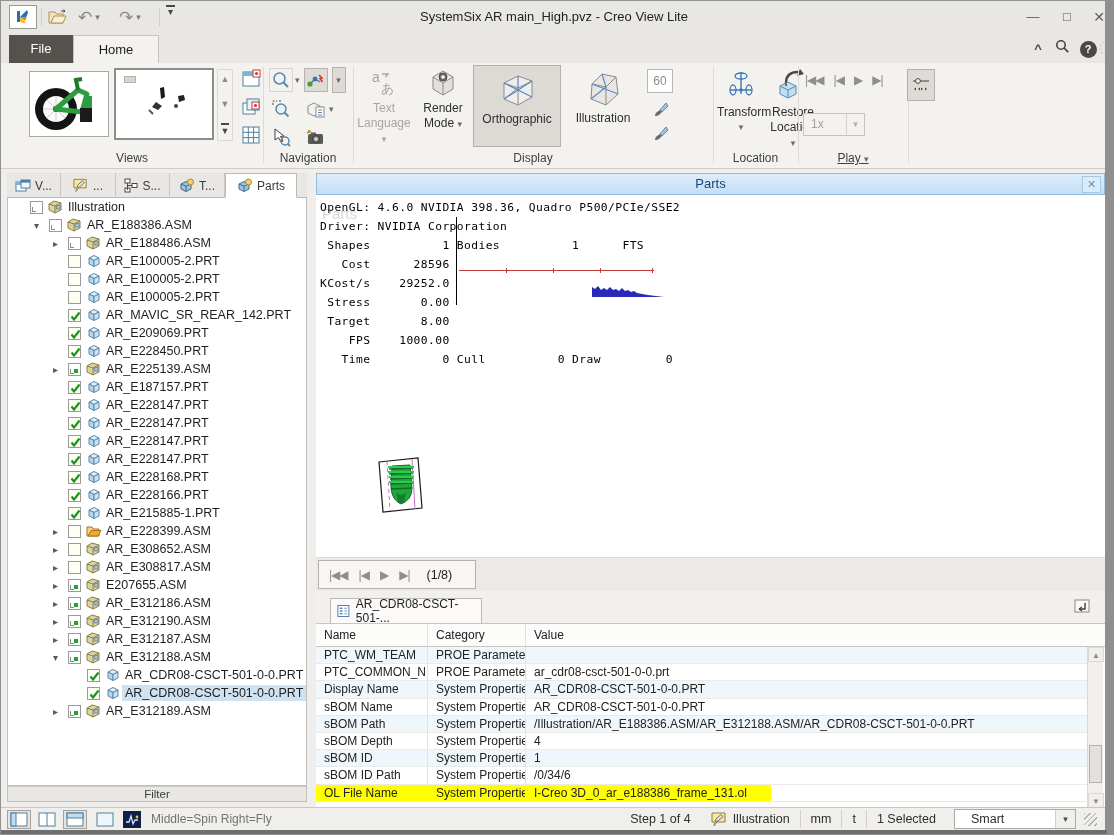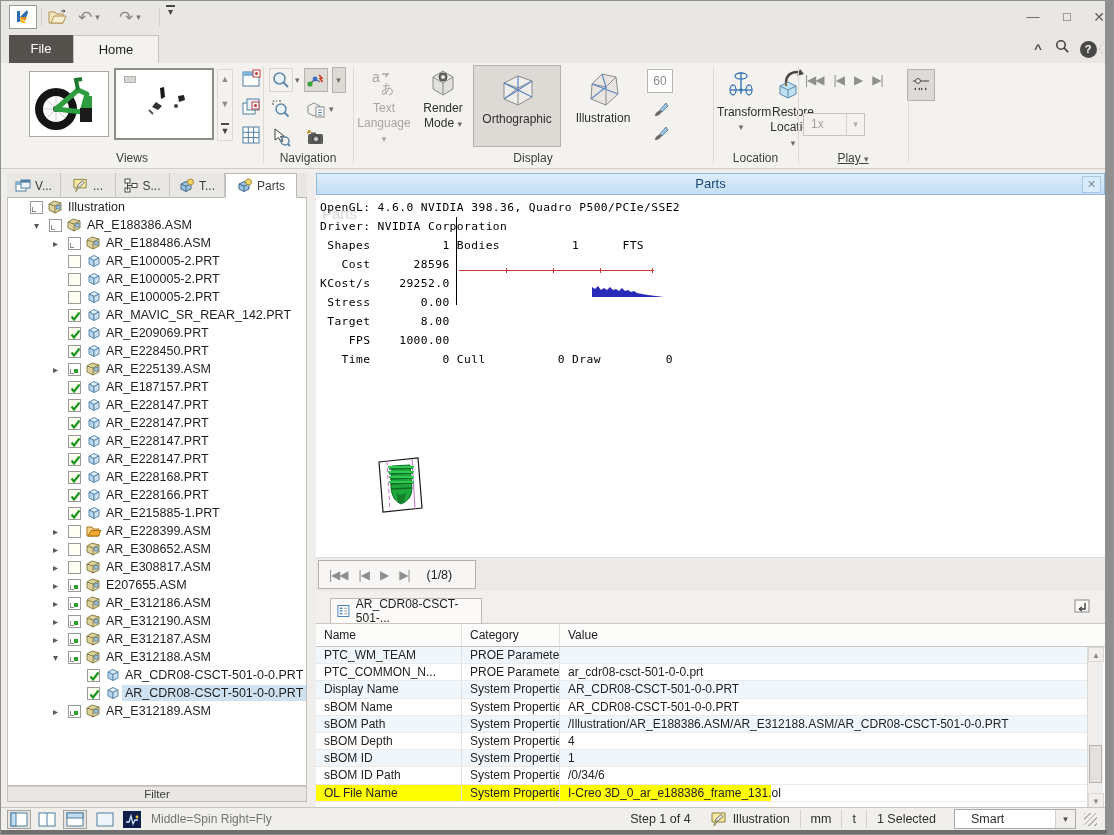--- a/index.html
+++ b/index.html
@@ -94,21 +94,21 @@
   #pager-label { color:#222; font-size:12.5px; margin-left:6px; }
 
   
   #props { left:0; top:418px; width:789px; height:216px; background:#f2f0ee; }
   #prop-tab { position:absolute; left:14px; top:7px; width:152px; height:25px; background:#fbfaf9; border:1px solid #bdbab6; border-bottom:none; display:flex; align-items:center; gap:6px; padding-left:6px; font-size:12px; color:#222; }
   #popout-btn { position:absolute; left:758px; top:8px; width:18px; height:16px; }
   #ptable { position:absolute; left:0; top:32px; width:789px; height:184px; background:#fff; border-top:1px solid #c9c6c2; }
   #phead { display:flex; height:23px; border-bottom:1px solid #c9c6c2; background:#fcfcfb; }
   .pc { padding-left:8px; font-size:12px; color:#222; line-height:17px; border-right:1px solid #e4e2df; overflow:hidden; white-space:nowrap; position:relative; z-index:1; }
   #phead .pc { line-height:22px; color:#222; }
-  .pc.c0 { width:146px; flex:none; } .pc.c1 { width:98px; flex:none; } .pc.c2 { flex:1; border-right:none; }
+  .pc.c0 { width:112px; flex:none; } .pc.c1 { width:98px; flex:none; } .pc.c2 { flex:1; border-right:none; }
   .prow { display:flex; height:17.2px; border-bottom:1px solid #eceae7; position:relative; width:771px; }
   .prow.alt { background:#f0f7fc; }
   .prow .hl { position:absolute; left:0; top:0; bottom:0; width:455px; }
   #pscroll { position:absolute; left:771px; top:23px; width:16px; height:161px; background:#f0efed; border-left:1px solid #dcd9d5; }
   .sarrow { position:absolute; left:0; width:16px; height:15px; text-align:center; font-size:8px; color:#8e8b87; line-height:15px; background:#f0efed; border:1px solid #dcd9d5; }
   #sthumb { position:absolute; left:1px; top:98px; width:13px; height:38px; background:#e3e1de; border:1px solid #b5b2ae; }
 
   
   #statusbar { left:0; top:806px; width:1106px; height:23px; background:#f1efec; border-top:1px solid #c9c6c2; }
   .sb-layout { top:2px; width:24px; height:19px; display:flex; align-items:center; justify-content:center; }
@@ -154,20 +154,21 @@
       </div>
     <div id="redo-btn" class="abs qat-btn">
         <span>↷</span>
         <span class="mini-drop">▾</span>
       </div>
     <div id="qat-sep2" class="abs"></div>
     <div id="customize-btn" class="abs qat-btn" style="font-size:10px; flex-direction:column; line-height:5px;">
         <span style="width:9px;height:2px;background:#4a4846;margin-bottom:2px;"></span>
         <span>▾</span>
       </div>
+    <div id="title-text" class="abs">SystemSix AR main_High.pvz - Creo View Lite</div>
     <div id="min-btn" class="abs win-ctrl">—</div>
     <div id="max-btn" class="abs win-ctrl">□</div>
     <div id="close-btn" class="abs win-ctrl">✕</div>
   </div>
 
   <div id="tabrow" class="abs">
     <div id="file-tab" class="abs">File</div>
     <div id="home-tab" class="abs">Home</div>
   </div>
   <div id="collapse-ribbon" class="abs tr-icon">^</div>

